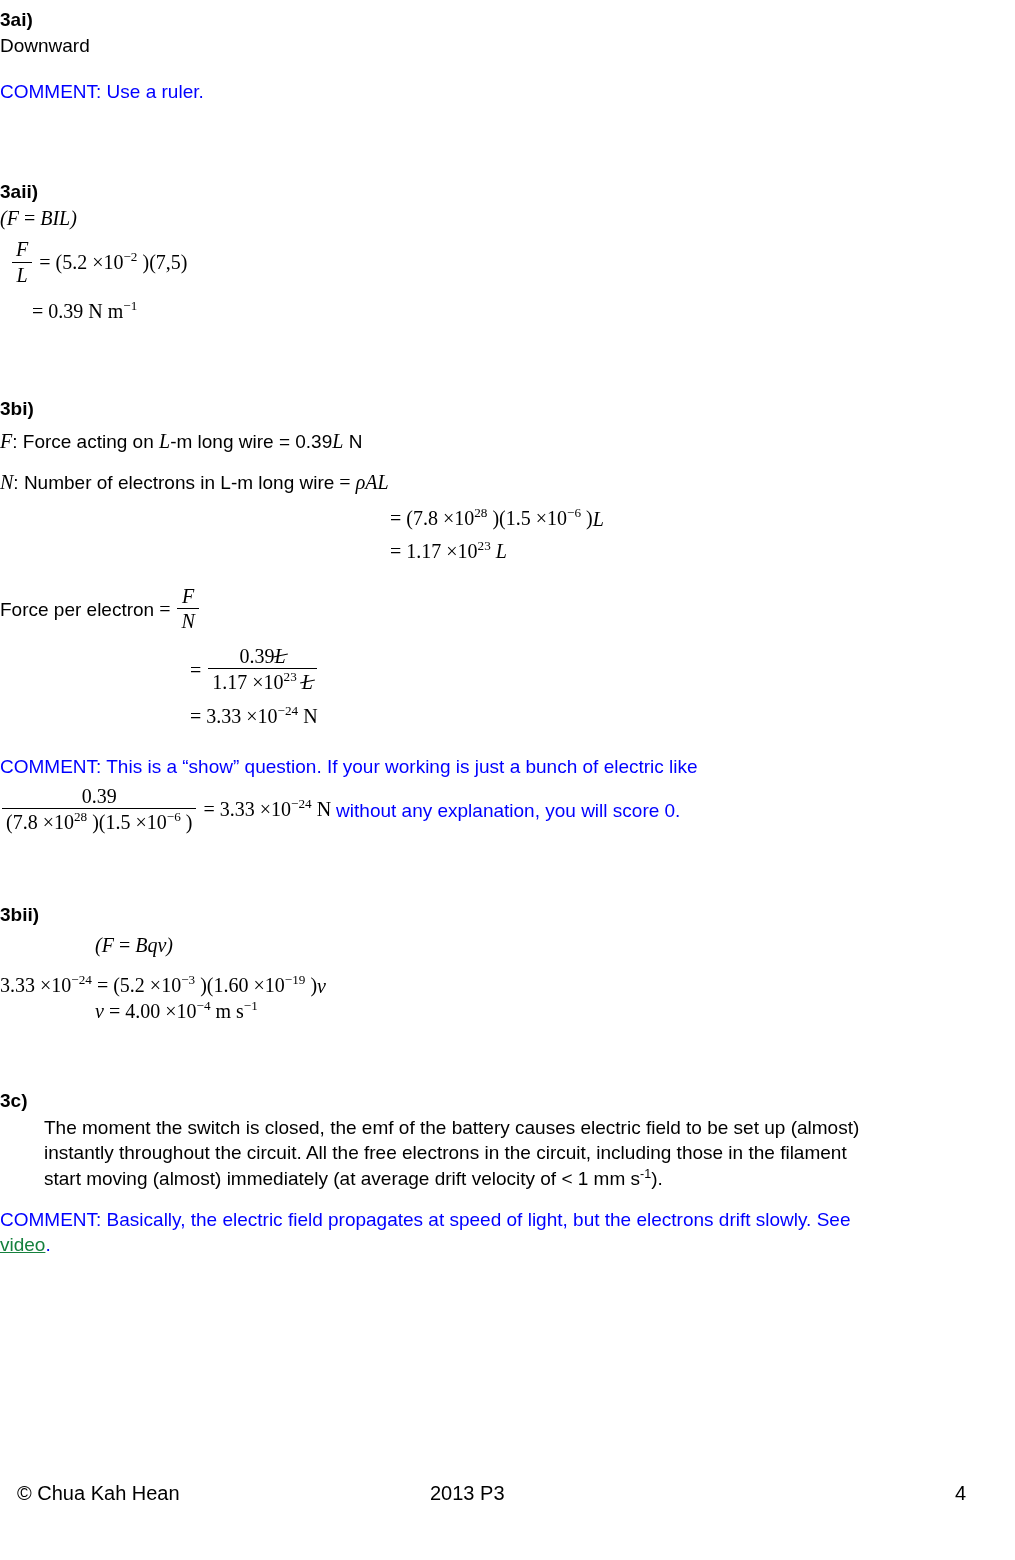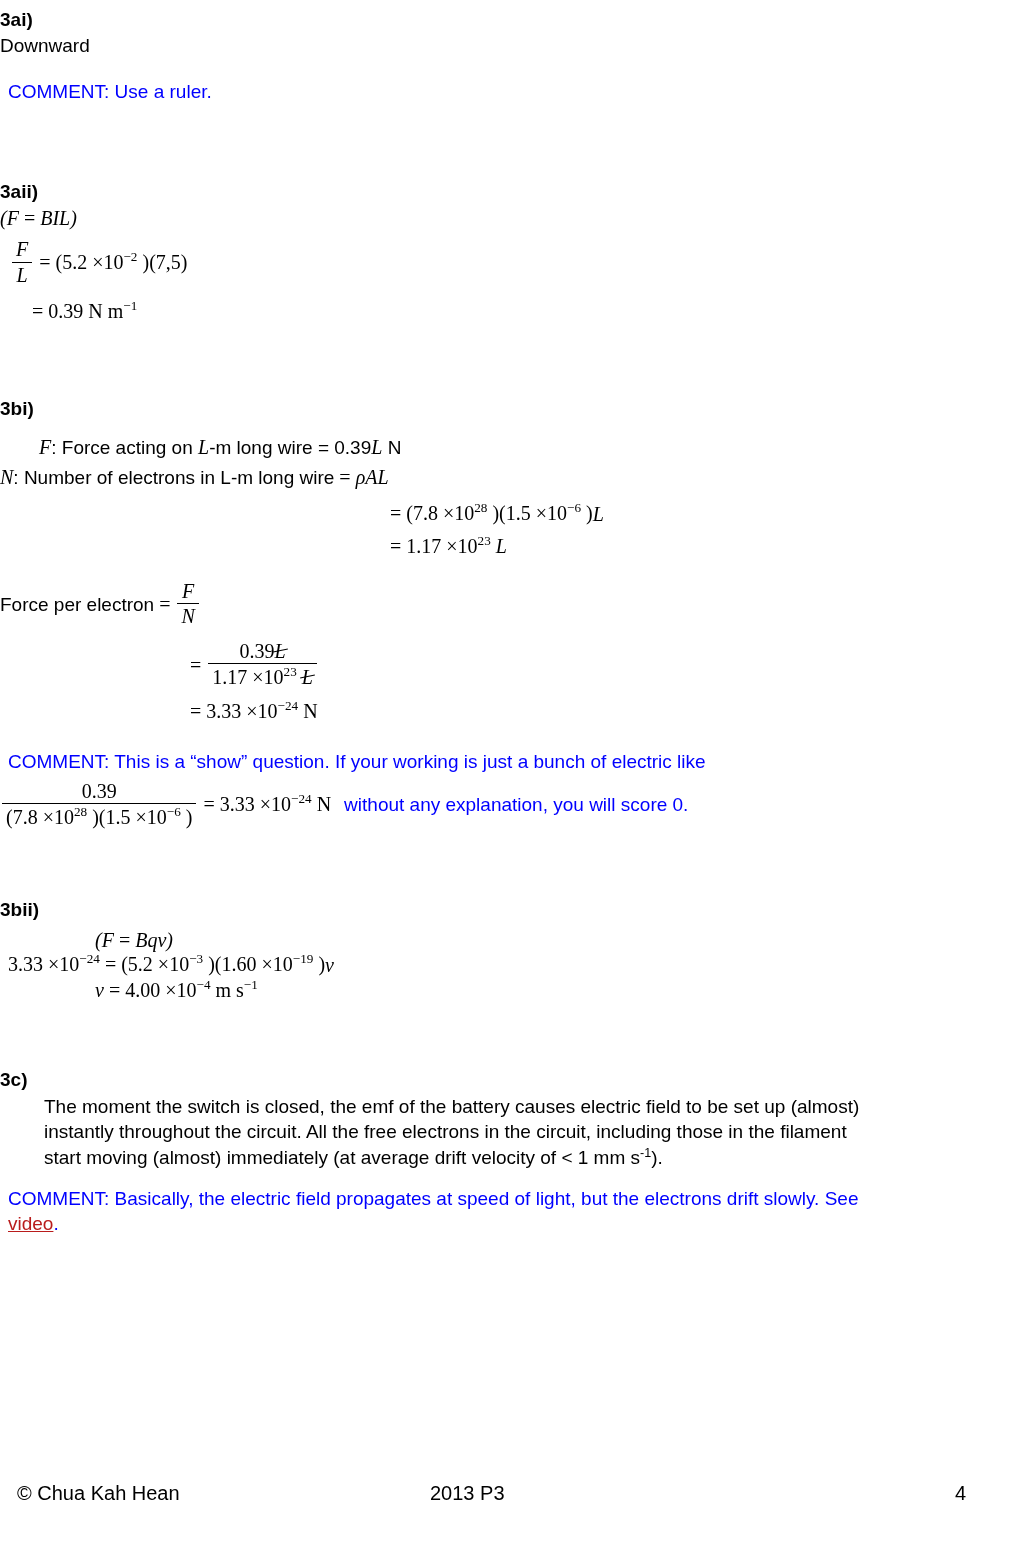--- a/index.html
+++ b/index.html
@@ -33,24 +33,23 @@
     line-height: 1.28;
   }
   .plain {
     font-size: 19px;
     line-height: 1.3;
   }
   .comment {
     color: #0000ff;
     font-size: 19px;
     line-height: 1.32;
-    padding-left: 8px;
   }
   .comment a, .link {
-    color: #b91c1c;
+    color: #15803d;
     text-decoration: underline;
   }
   .math {
     font-family: "Liberation Serif", serif;
     font-size: 20px;
     font-style: italic;
   }
   .math .up { font-style: normal; }
   sup, sub { font-size: 0.66em; font-style: normal; }
   .frac {
@@ -133,24 +132,24 @@
       </span>
       <span class="up">= (5.2 ×10<sup>−2</sup> )(7,5)</span>
     </div>
     <div class="math indent2" style="margin-top:12px;">
       <span class="up">= 0.39 N m<sup>−1</sup></span>
     </div>
 
     <div style="height:74px;"></div>
 
     <div class="label">3bi)</div>
-    <div class="plain" style="margin-top:13px;padding-left:39px;">
+    <div class="plain" style="margin-top:7px;">
       <span class="math">F</span>: Force acting on <span class="math">L</span>-m long wire = 0.39<span class="math">L</span> N
     </div>
-    <div class="plain" style="margin-top:3px;">
+    <div class="plain" style="margin-top:14px;">
       <span class="math">N</span>: Number of electrons in L-m long wire<span class="math"> <span class="up">=</span> ρAL</span>
     </div>
     <div class="math indent5" style="margin-top:10px;">
       <span class="up">= (7.8 ×10<sup>28</sup> )(1.5 ×10<sup>−6</sup> )</span><span>L</span>
     </div>
     <div class="math indent5" style="margin-top:8px;">
       <span class="up">= 1.17 ×10<sup>23</sup> </span><span>L</span>
     </div>
 
     <div style="height:22px;"></div>
@@ -187,21 +186,21 @@
       </span>
       <span class="comment">without any explanation, you will score 0.</span>
     </div>
 
     <div style="height:70px;"></div>
 
     <div class="label">3bii)</div>
     <div class="math indent3" style="margin-top:6px;">
       <span class="nowrap">(<span>F</span> <span class="up">=</span> <span>Bqv</span>)</span>
     </div>
-    <div class="math" style="margin-top:0;padding-left:8px;">
+    <div class="math" style="margin-top:16px;">
       <span class="up">3.33 ×10<sup>−24</sup> = (5.2 ×10<sup>−3</sup> )(1.60 ×10<sup>−19</sup> )</span><span>v</span>
     </div>
     <div class="math indent3" style="margin-top:1px;">
       <span>v</span> <span class="up">= 4.00 ×10<sup>−4</sup>  m s<sup>−1</sup></span>
     </div>
 
     <div style="height:66px;"></div>
 
     <div class="label">3c)</div>
     <div class="para" style="margin-top:2px;">

